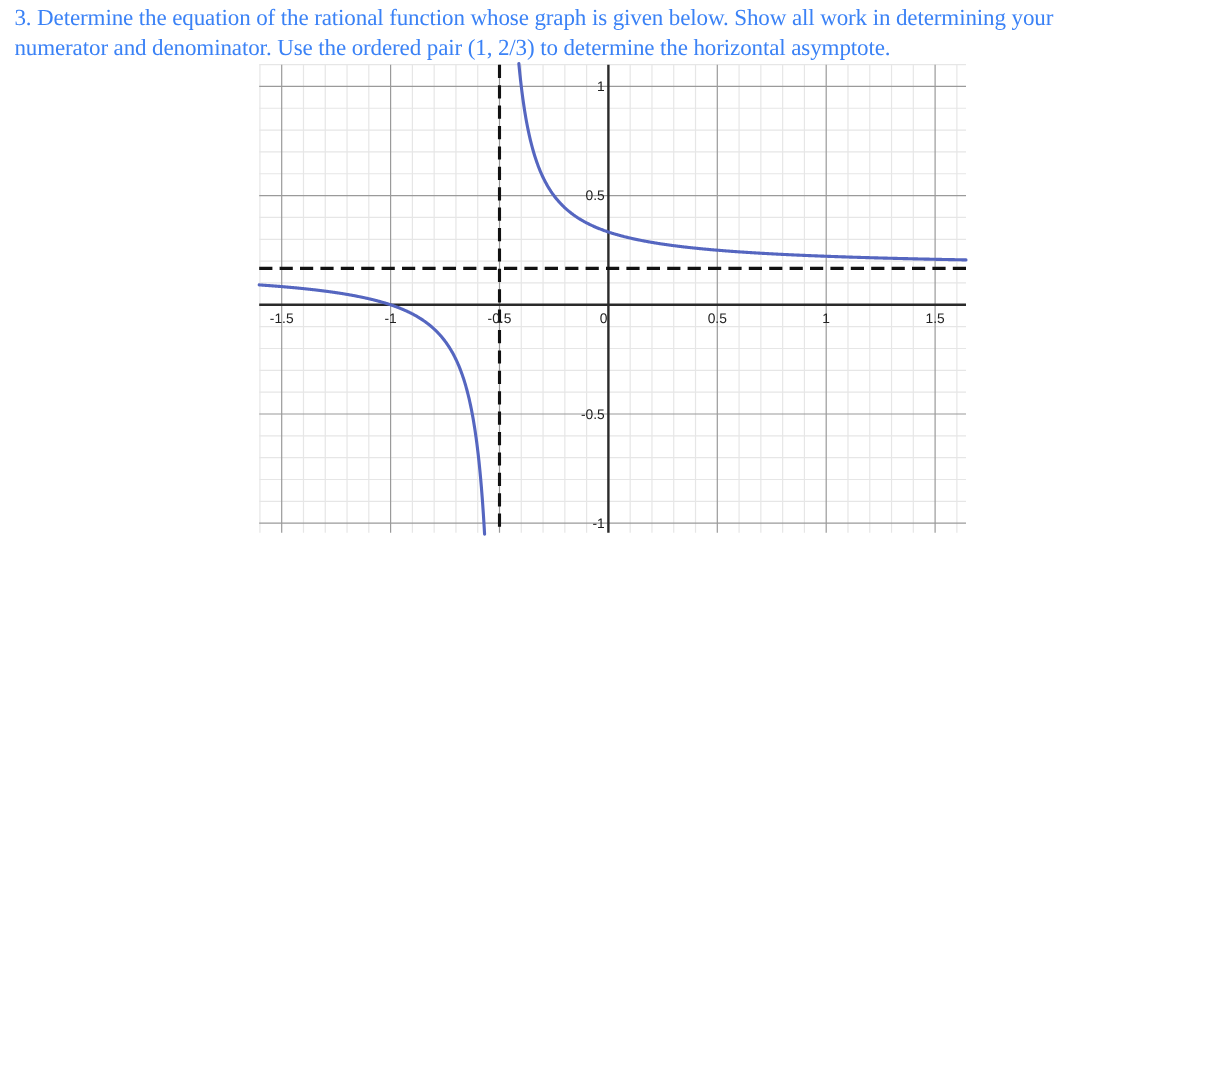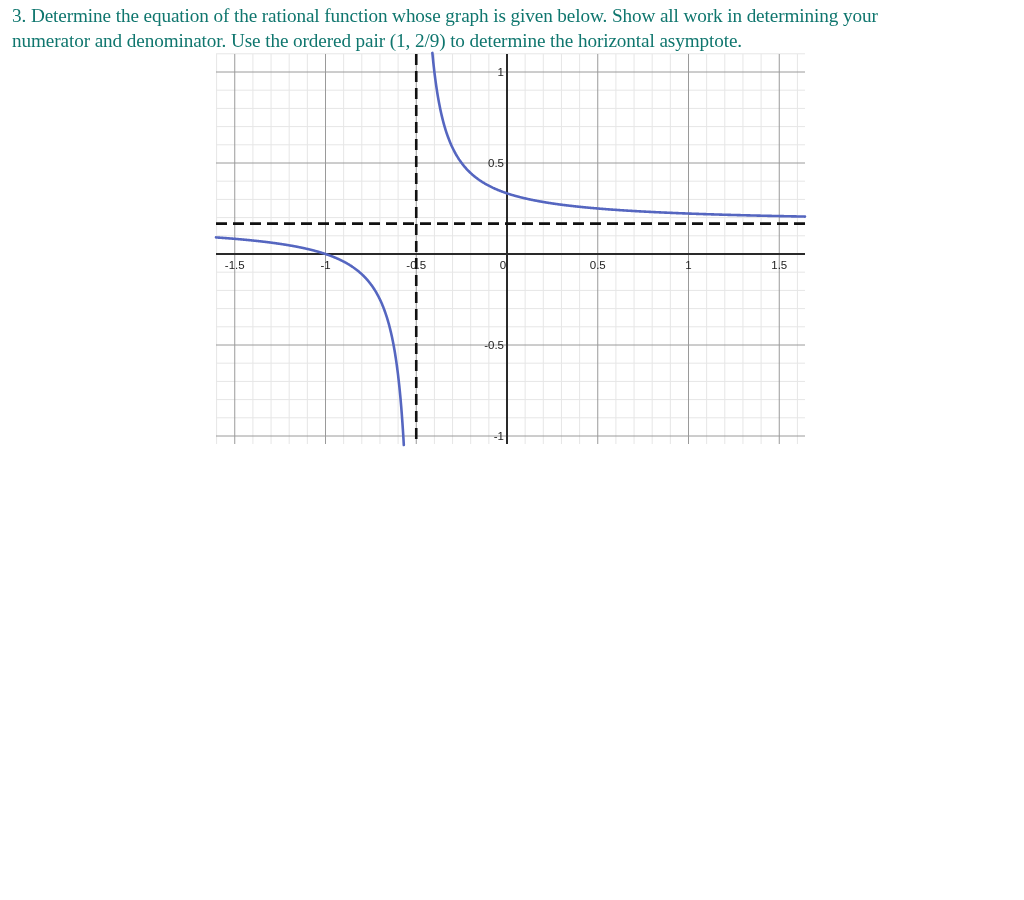--- a/index.html
+++ b/index.html
@@ -1,36 +1,36 @@
 <!DOCTYPE html>
 <html><head>
   <meta charset="utf-8">
   <style>
     html, body { margin: 0; padding: 0; background: #ffffff; }
     body { width: 1024px; height: 900px; position: relative; overflow: hidden; }
     .question {
       position: absolute; left: 12px; top: 3px; width: 1000px;
       font-family: "Liberation Serif", "DejaVu Serif", serif;
-      font-size: 19.2px; line-height: 25px; color: #0f766e;
+      font-size: 19.2px; line-height: 25px; color: #3b82f6;
       letter-spacing: -0.1px;
     }
     .question p { margin: 0; }
     .graph-wrap { position: absolute; left: 0; top: 0; width: 1024px; height: 460px; pointer-events: none; }
     .graph-wrap svg { position: absolute; left: 0; top: 0; }
     .tick-label {
       font-family: "Liberation Sans", "DejaVu Sans", sans-serif;
       font-size: 11.5px; fill: #222222;
     }
   </style>
 </head>
 <body>
 
 <div class="question">
   <p>3. Determine the equation of the rational function whose graph is given below. Show all work in determining your</p>
-  <p>numerator and denominator. Use the ordered pair (1, 2/9) to determine the horizontal asymptote.</p>
+  <p>numerator and denominator. Use the ordered pair (1, 2/3) to determine the horizontal asymptote.</p>
 </div>
 
 <div class="graph-wrap">
   <svg id="graph" width="1024" height="460" xmlns="http://www.w3.org/2000/svg">
     <g id="minor-grid">
         <line x1="216.59999999999997" y1="54" x2="216.59999999999997" y2="444" stroke="#e6e6e6" stroke-width="1"></line>
         <line x1="252.9" y1="54" x2="252.9" y2="444" stroke="#e6e6e6" stroke-width="1"></line>
         <line x1="271.04999999999995" y1="54" x2="271.04999999999995" y2="444" stroke="#e6e6e6" stroke-width="1"></line>
         <line x1="289.20000000000005" y1="54" x2="289.20000000000005" y2="444" stroke="#e6e6e6" stroke-width="1"></line>
         <line x1="307.35" y1="54" x2="307.35" y2="444" stroke="#e6e6e6" stroke-width="1"></line>

